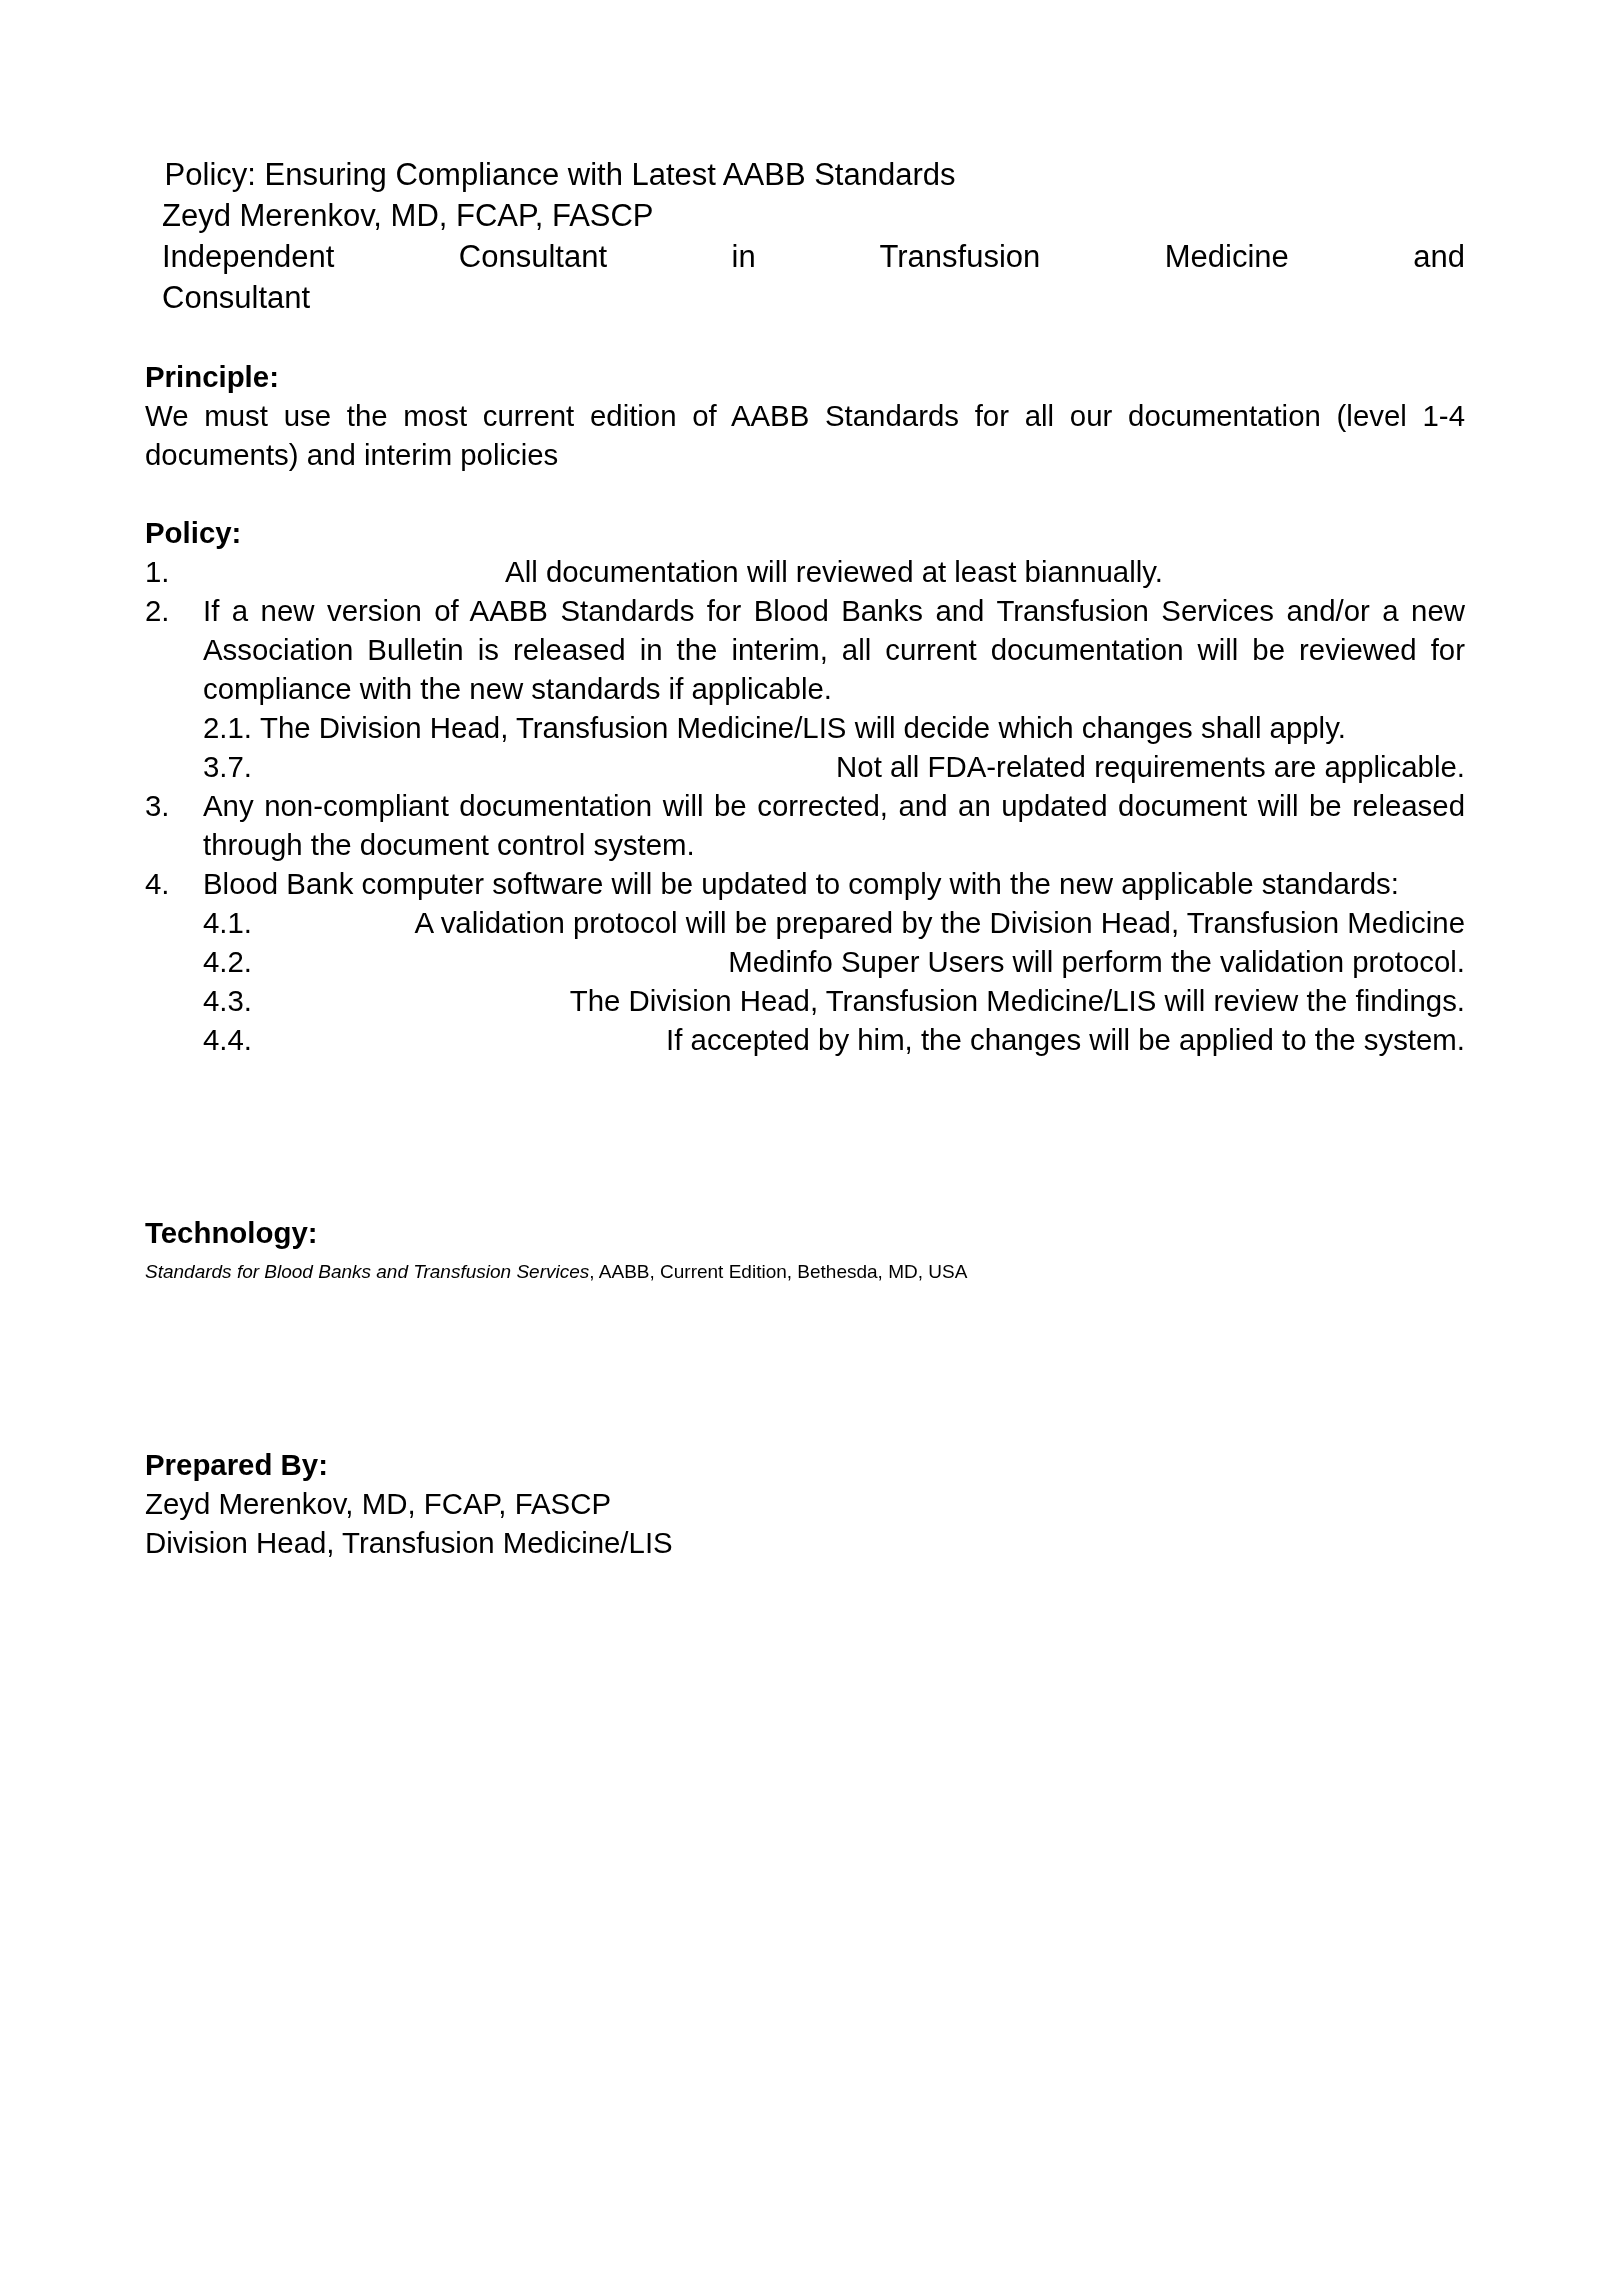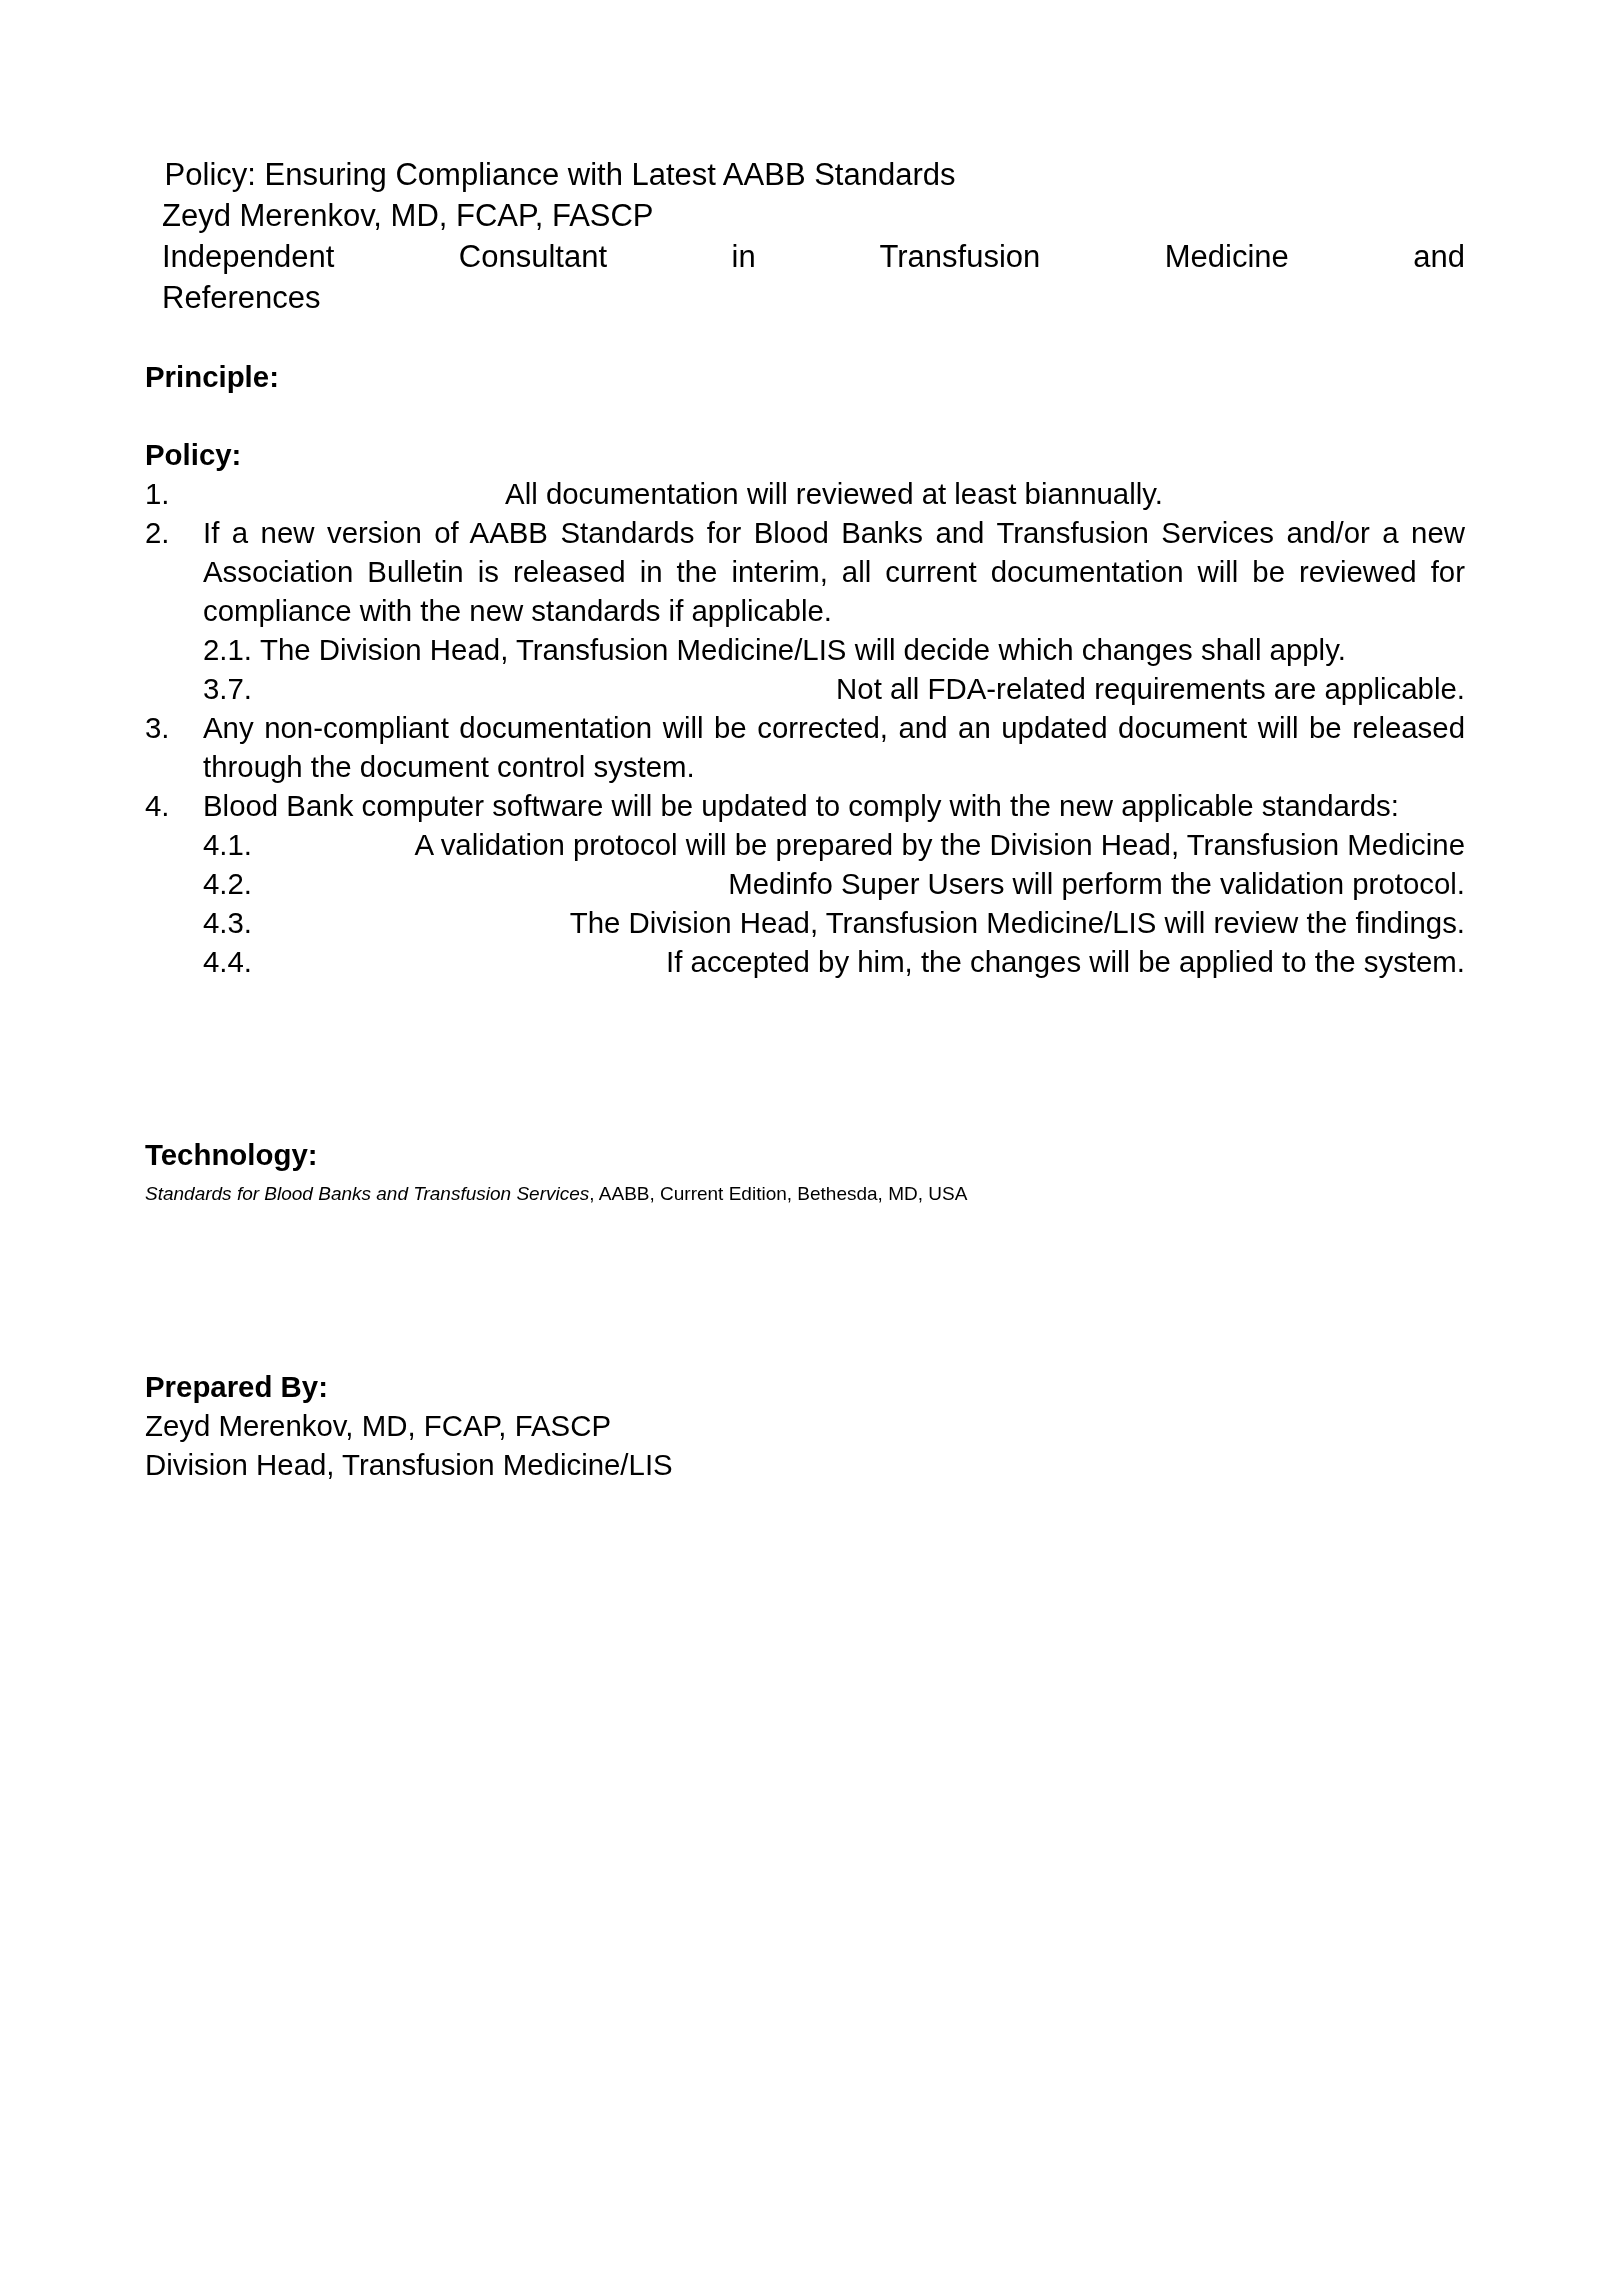--- a/index.html
+++ b/index.html
@@ -138,26 +138,27 @@
 </head>
 <body>
 
 <div class="page">
   <div class="content">
 
     <div class="title-block">
       <div class="title-line-1">Policy:  Ensuring Compliance with Latest AABB Standards</div>
       <div class="title-line-2">Zeyd Merenkov, MD, FCAP, FASCP</div>
       <div class="title-line-3">Independent Consultant in Transfusion Medicine and</div>
-      <div class="title-line-4">References</div>
+      <div class="title-line-4">Consultant</div>
     </div>
 
     <div class="spacer-1"></div>
 
     <div class="section-heading">Principle:</div>
+    <div class="para">We must use the most current edition of AABB Standards for all our documentation (level 1-4 documents) and interim policies</div>
 
     <div class="spacer-1"></div>
 
     <div class="section-heading">Policy:</div>
 
     <ol class="policy-list">
 
       <li class="li-row">
         <span class="li-num">1.</span>
         <span class="li-text flush">All documentation will reviewed at least biannually.</span>

